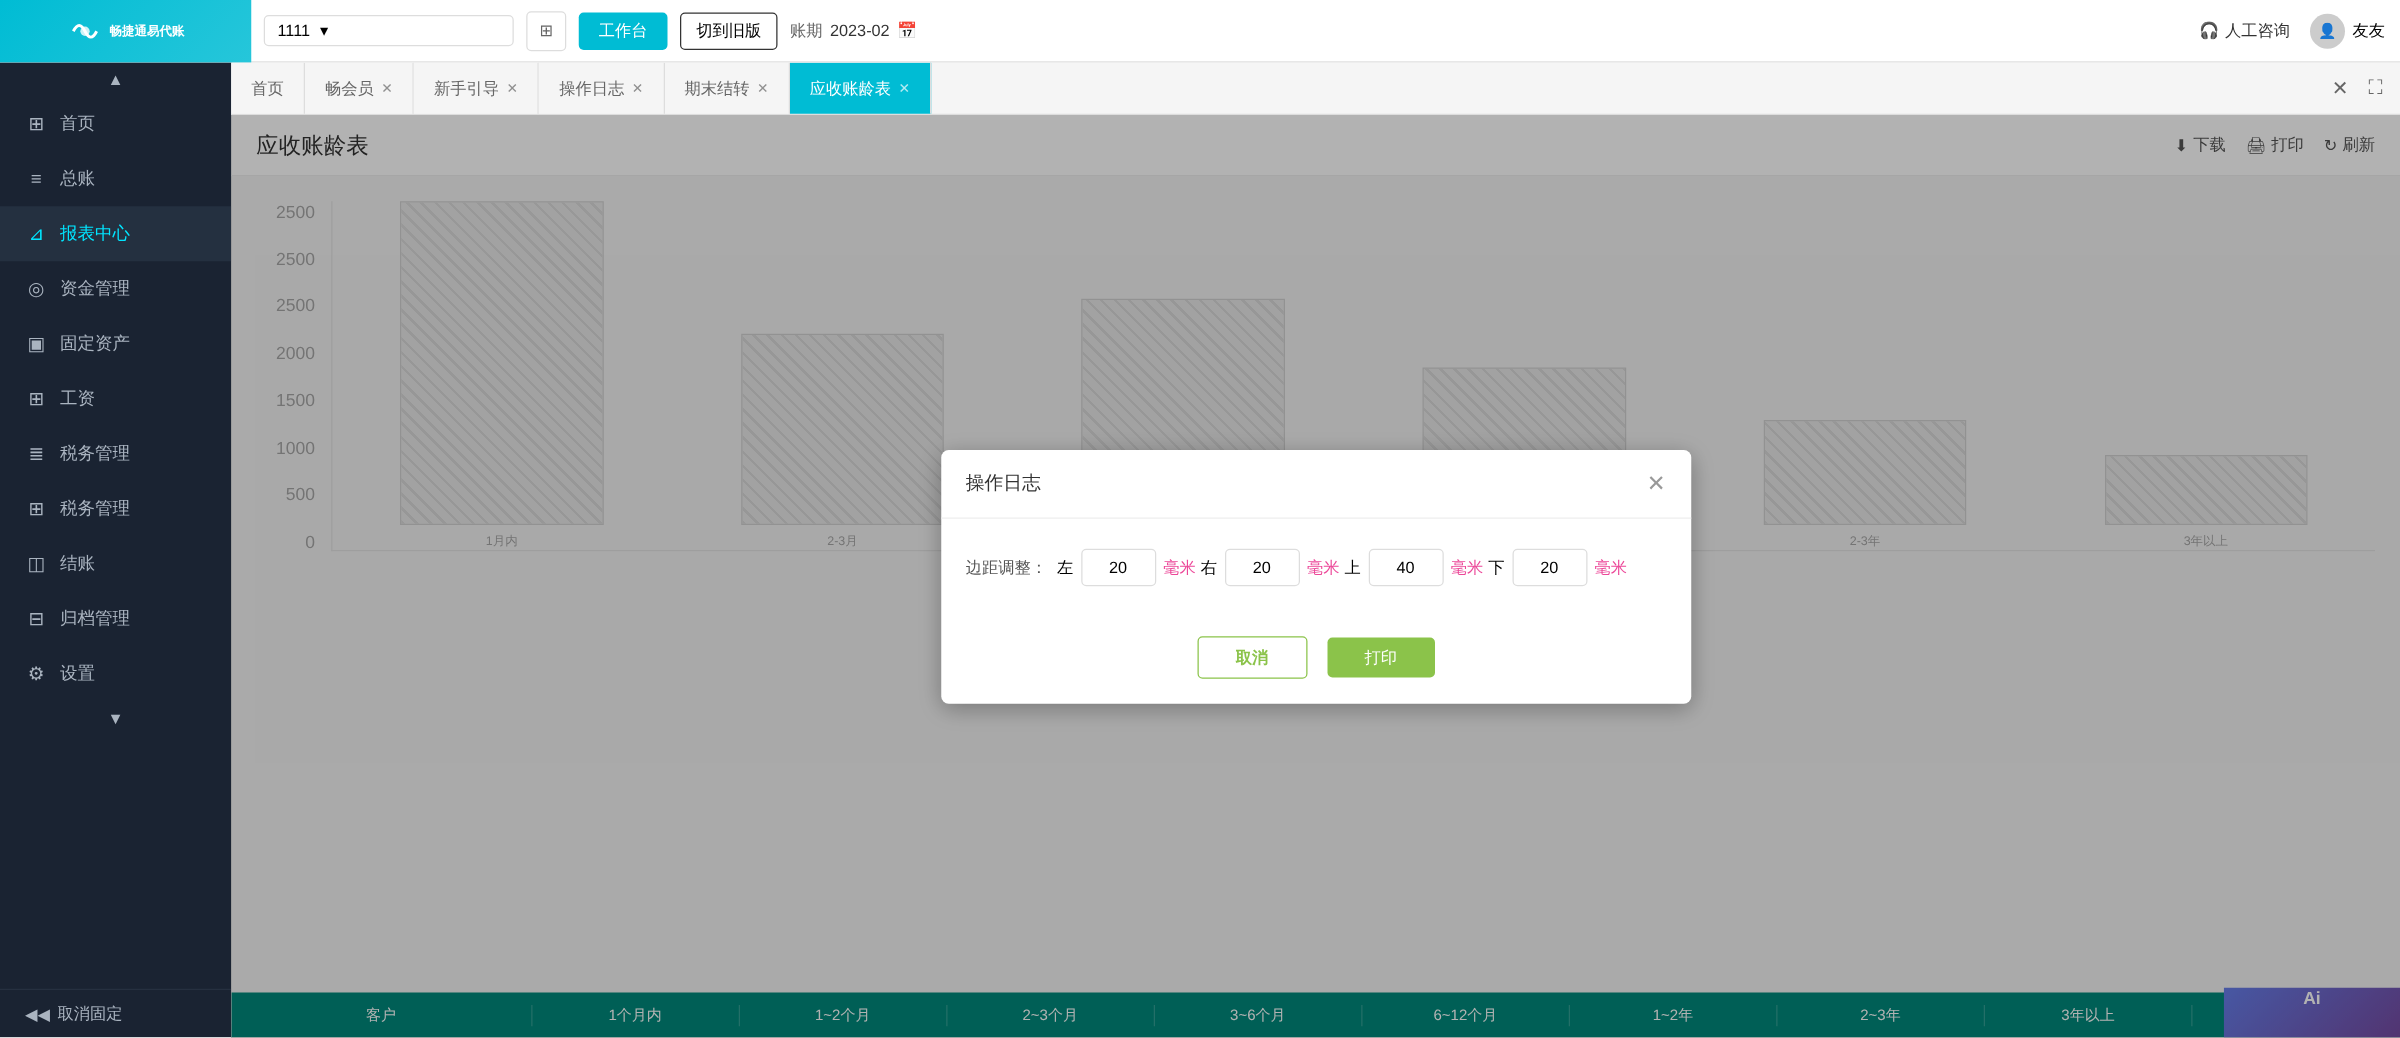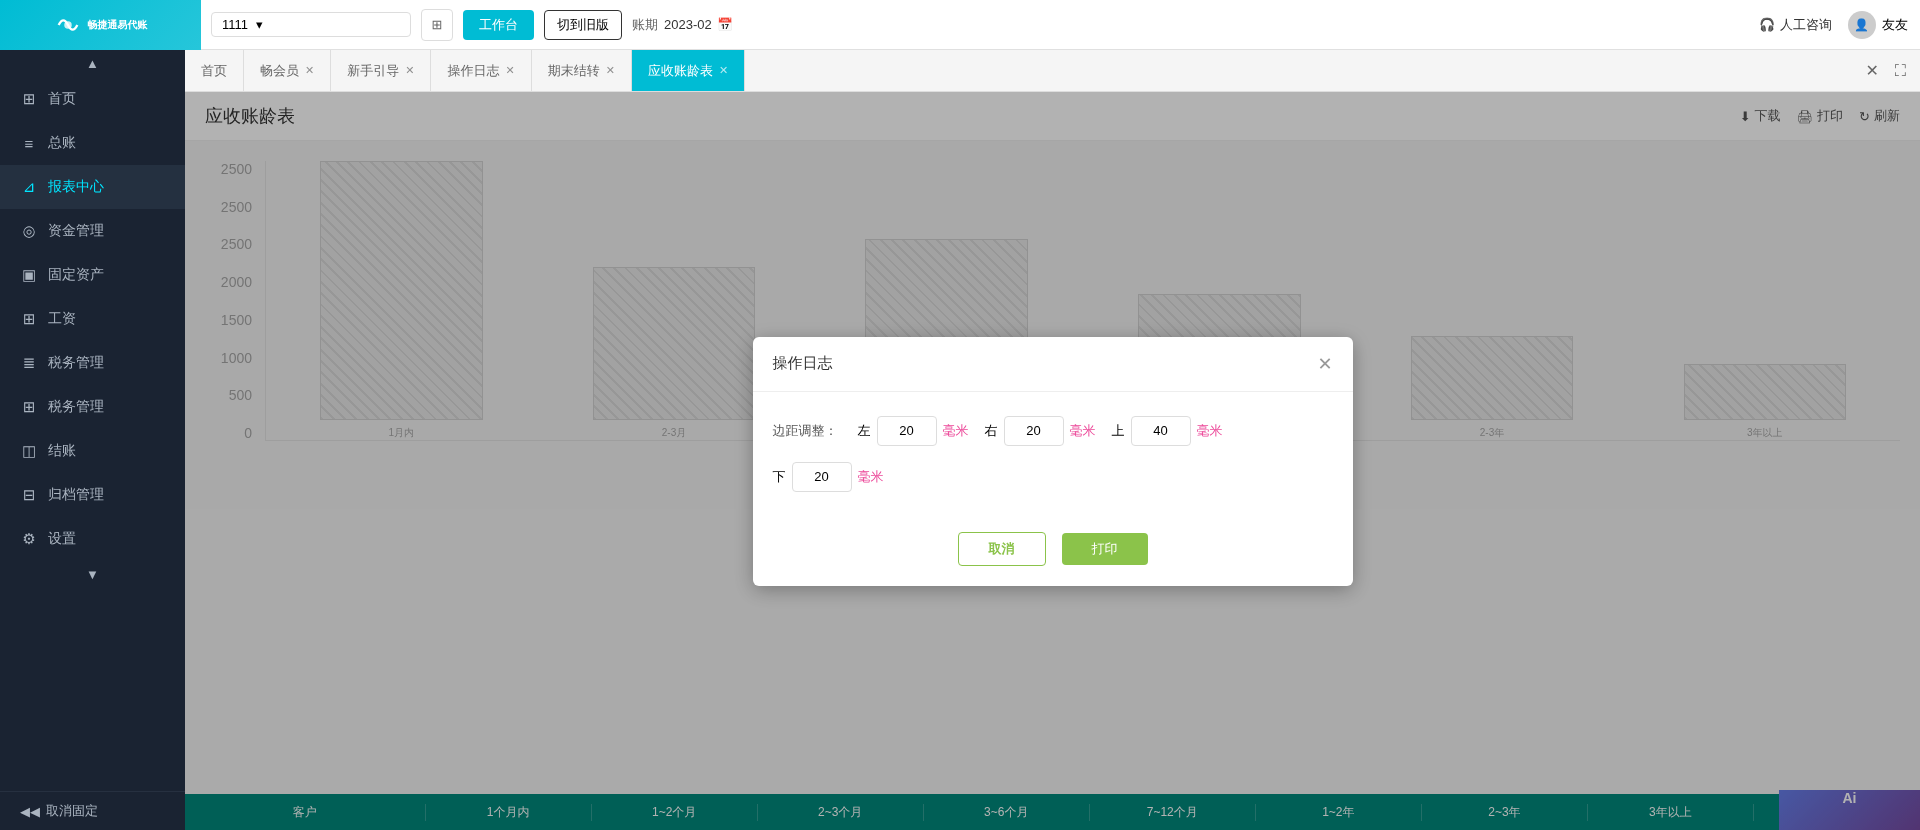--- a/index.html
+++ b/index.html
@@ -349,21 +349,21 @@
       justify-content: space-between;
       padding: 16px 20px;
       border-bottom: 1px solid #eee;
     }
     .modal-title { font-size: 15px; color: #333; font-weight: 500; }
     .modal-close { cursor: pointer; color: #999; font-size: 18px; }
     .modal-body { padding: 24px 20px; }
     .margin-row {
       display: flex;
       align-items: center;
-      gap: 16px;
+      gap: 4px;
       flex-wrap: wrap;
     }
     .margin-label { color: #555; font-size: 13px; margin-right: 4px; }
     .margin-group {
       display: flex;
       align-items: center;
       gap: 6px;
     }
     .margin-input {
       width: 60px;
@@ -616,21 +616,21 @@
             </div>
         </div>
       </div>
 
       <div class="bottom-table" id="bottom-table-container">
           <div class="table-cell">客户</div>
           <div class="table-cell">1个月内</div>
           <div class="table-cell">1~2个月</div>
           <div class="table-cell">2~3个月</div>
           <div class="table-cell">3~6个月</div>
-          <div class="table-cell">7~12个月</div>
+          <div class="table-cell">6~12个月</div>
           <div class="table-cell">1~2年</div>
           <div class="table-cell">2~3年</div>
           <div class="table-cell">3年以上</div>
           <div class="table-cell">合计</div>
         </div>
 
       <div class="modal-overlay">
         <div class="modal">
           <div class="modal-header">
             <span class="modal-title">操作日志</span>

